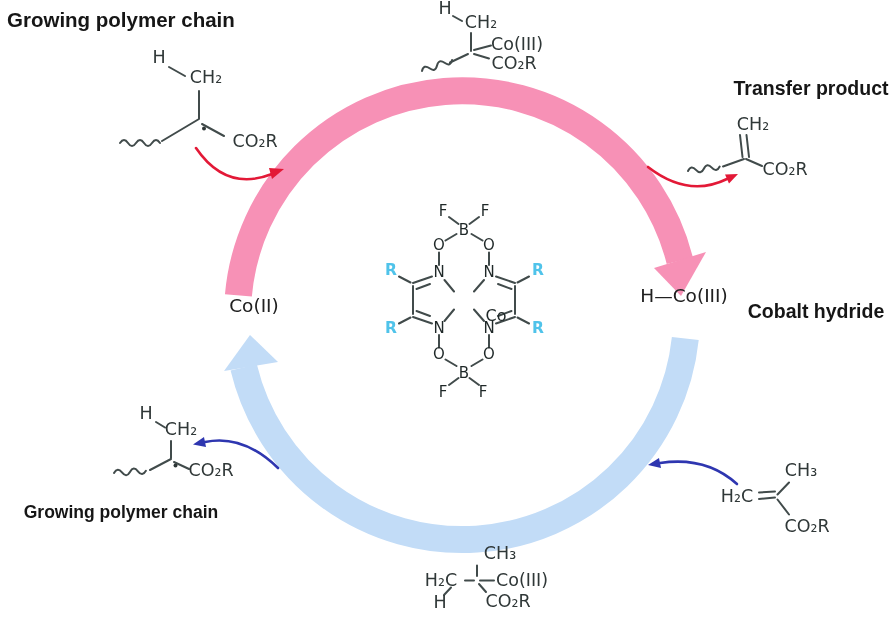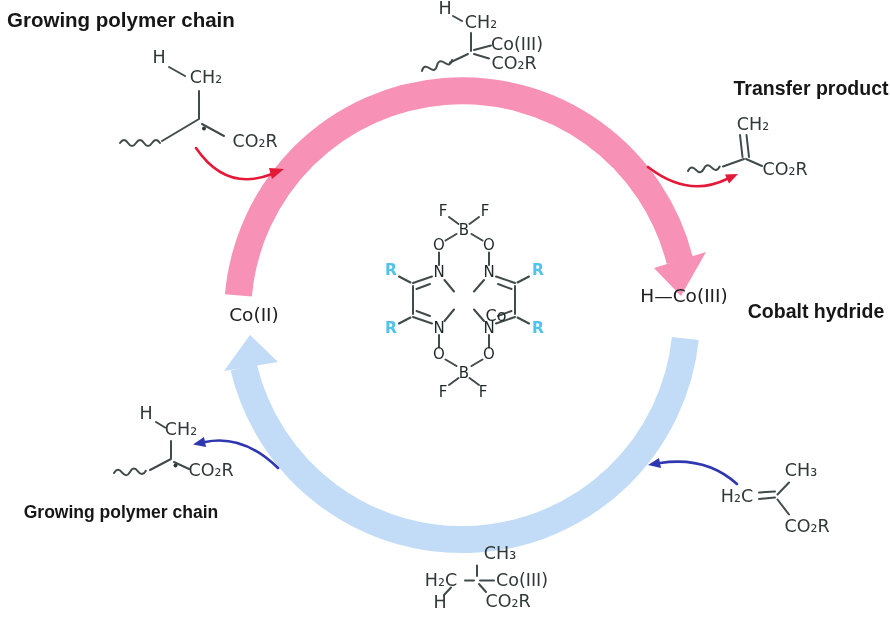--- a/index.html
+++ b/index.html
@@ -105,21 +105,21 @@
     <g>
       <path class="bond" d="M759 492.5 L775 491.5 M759 499 L775 497.5 M777.5 494.5 L789 482.5 M777.5 499.5 L789 514.5"></path>
     </g>
   </svg>
 
   <div class="title" style="position:absolute;left:7px;top:8px;">Growing polymer chain</div>
   <div class="lbl title-md" style="left:816px;top:312px;">Cobalt hydride</div>
   <div class="lbl title-md" style="left:811px;top:89px;">Transfer product</div>
   <div class="lbl title-sm" style="left:121px;top:513px;">Growing polymer chain</div>
 
-  <div class="lbl species" style="left:254px;top:315px;">Co(II)</div>
+  <div class="lbl species" style="left:254px;top:306px;">Co(II)</div>
   <div class="lbl species" style="left:684px;top:296px;">H—Co(III)</div>
 
   <div class="lbl formula" style="left:159px;top:58px;">H</div>
   <div class="lbl formula" style="left:206px;top:78px;">CH₂</div>
   <div class="lbl formula" style="left:255px;top:142px;">CO₂R</div>
 
   <div class="lbl formula" style="left:445px;top:9px;">H</div>
   <div class="lbl formula" style="left:481px;top:23px;">CH₂</div>
   <div class="lbl formula" style="left:517px;top:45px;">Co(III)</div>
   <div class="lbl formula" style="left:514px;top:64px;">CO₂R</div>

